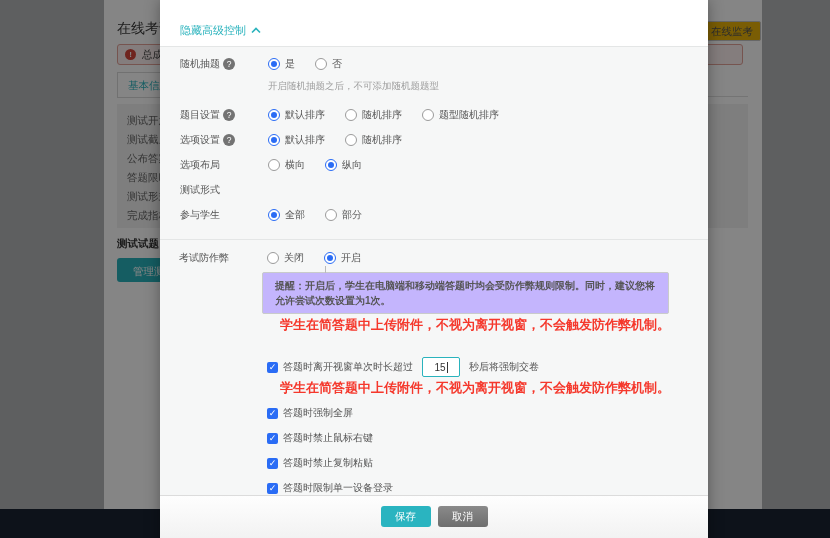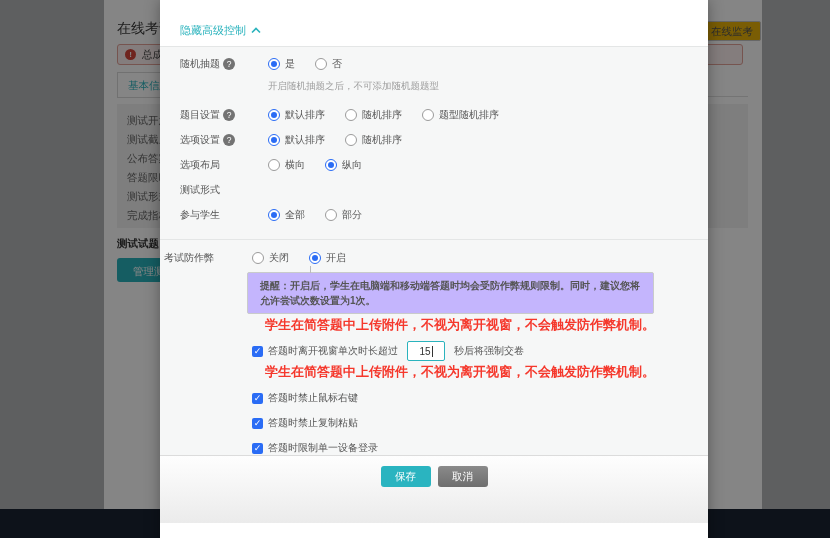--- a/index.html
+++ b/index.html
@@ -28,21 +28,21 @@
   
   .overlay{position:absolute;inset:0;background:rgba(0,0,0,0.48);z-index:5;}
   
   .modal{position:absolute;left:160px;top:0;width:548px;height:560px;background:#fff;z-index:10;
         box-shadow:0 0 14px rgba(0,0,0,.35);font-size:10px;}
   .modal-header{height:47px;box-sizing:border-box;border-bottom:1px solid #e4e6e6;display:flex;
         align-items:center;padding:14px 20px 0;}
   .collapse-link{color:#2ab3bd;font-size:11px;display:flex;align-items:center;gap:5px;cursor:pointer;font-family:Liberation Serif, serif;}
   .sec{background:#f6f7f7;padding:4px 20px 12px;}
   .sec1{border-bottom:1px solid #e4e6e6;}
-  .sec2{padding:5px 4px 0;}
+  .sec2{padding:5px 19px 0;}
   .frow{display:flex;align-items:center;height:25px;font-size:10px;color:#555;}
   .flabel{width:88px;display:flex;align-items:center;gap:3px;color:#555;flex:0 0 auto;}
   .help{width:12px;height:12px;border-radius:50%;background:#737373;color:#fff;font-size:8.5px;
         line-height:12px;text-align:center;cursor:pointer;}
   .help::after{content:"?";}
   .opts{display:flex;align-items:center;gap:20px;}
   .opt{display:flex;align-items:center;gap:5px;cursor:pointer;}
   .radio{width:12px;height:12px;border-radius:50%;border:1px solid #9b9b9b;background:#fff;
         box-sizing:border-box;position:relative;flex:0 0 auto;}
   .opt.on .radio{border-color:#2a6cf5;}
@@ -62,21 +62,21 @@
   .note{margin-left:101px;font-size:13px;color:#f5382c;font-weight:bold;height:16px;line-height:16px;
         margin-top:3px;}
   .simple{height:14px;margin-top:10px;}
   .simple2{margin-top:11px;}
   .modal-footer{height:57px;border-top:1px solid #dcdcdc;background:linear-gradient(180deg,#fefefe,#ebebeb);
         display:flex;justify-content:center;align-items:flex-start;padding-top:10px;gap:7px;}
   .btn{width:50px;height:21px;border:none;border-radius:3px;color:#fff;font-size:10.5px;cursor:pointer;
         font-family:inherit;}
   .btn-save{background:#2ab4c0;}
   .btn-cancel{background:linear-gradient(180deg,#8a8a8a,#6e6e6e);}
-  .mt5{margin-top:5px;} .mt8{margin-top:8px;text-align:right;}
+  .mt5{margin-top:5px;} .mt8{margin-top:24px;text-align:right;}
 </style>
 </head>
 <body>
 
 <div class="page">
 
   <div class="card">
     <div class="page-title">在线考试</div>
     <div class="proctor-btn">在线监考</div>
     <div class="alert-bar">
@@ -232,20 +232,24 @@
         <span class="chk"></span>
         <span>答题时离开视窗单次时长超过</span>
         <span class="num-input focused">
             <span>15</span>
             <span class="caret"></span>
           </span>
         <span>秒后将强制交卷</span>
       </div>
       <div class="note">学生在简答题中上传附件，不视为离开视窗，不会触发防作弊机制。</div>
 
+      <div class="chk-row simple">
+        <span class="chk"></span>
+        <span>答题时强制全屏</span>
+      </div>
       <div class="chk-row simple simple2">
         <span class="chk"></span>
         <span>答题时禁止鼠标右键</span>
       </div>
       <div class="chk-row simple simple2">
         <span class="chk"></span>
         <span>答题时禁止复制粘贴</span>
       </div>
       <div class="chk-row simple simple2">
         <span class="chk"></span>

